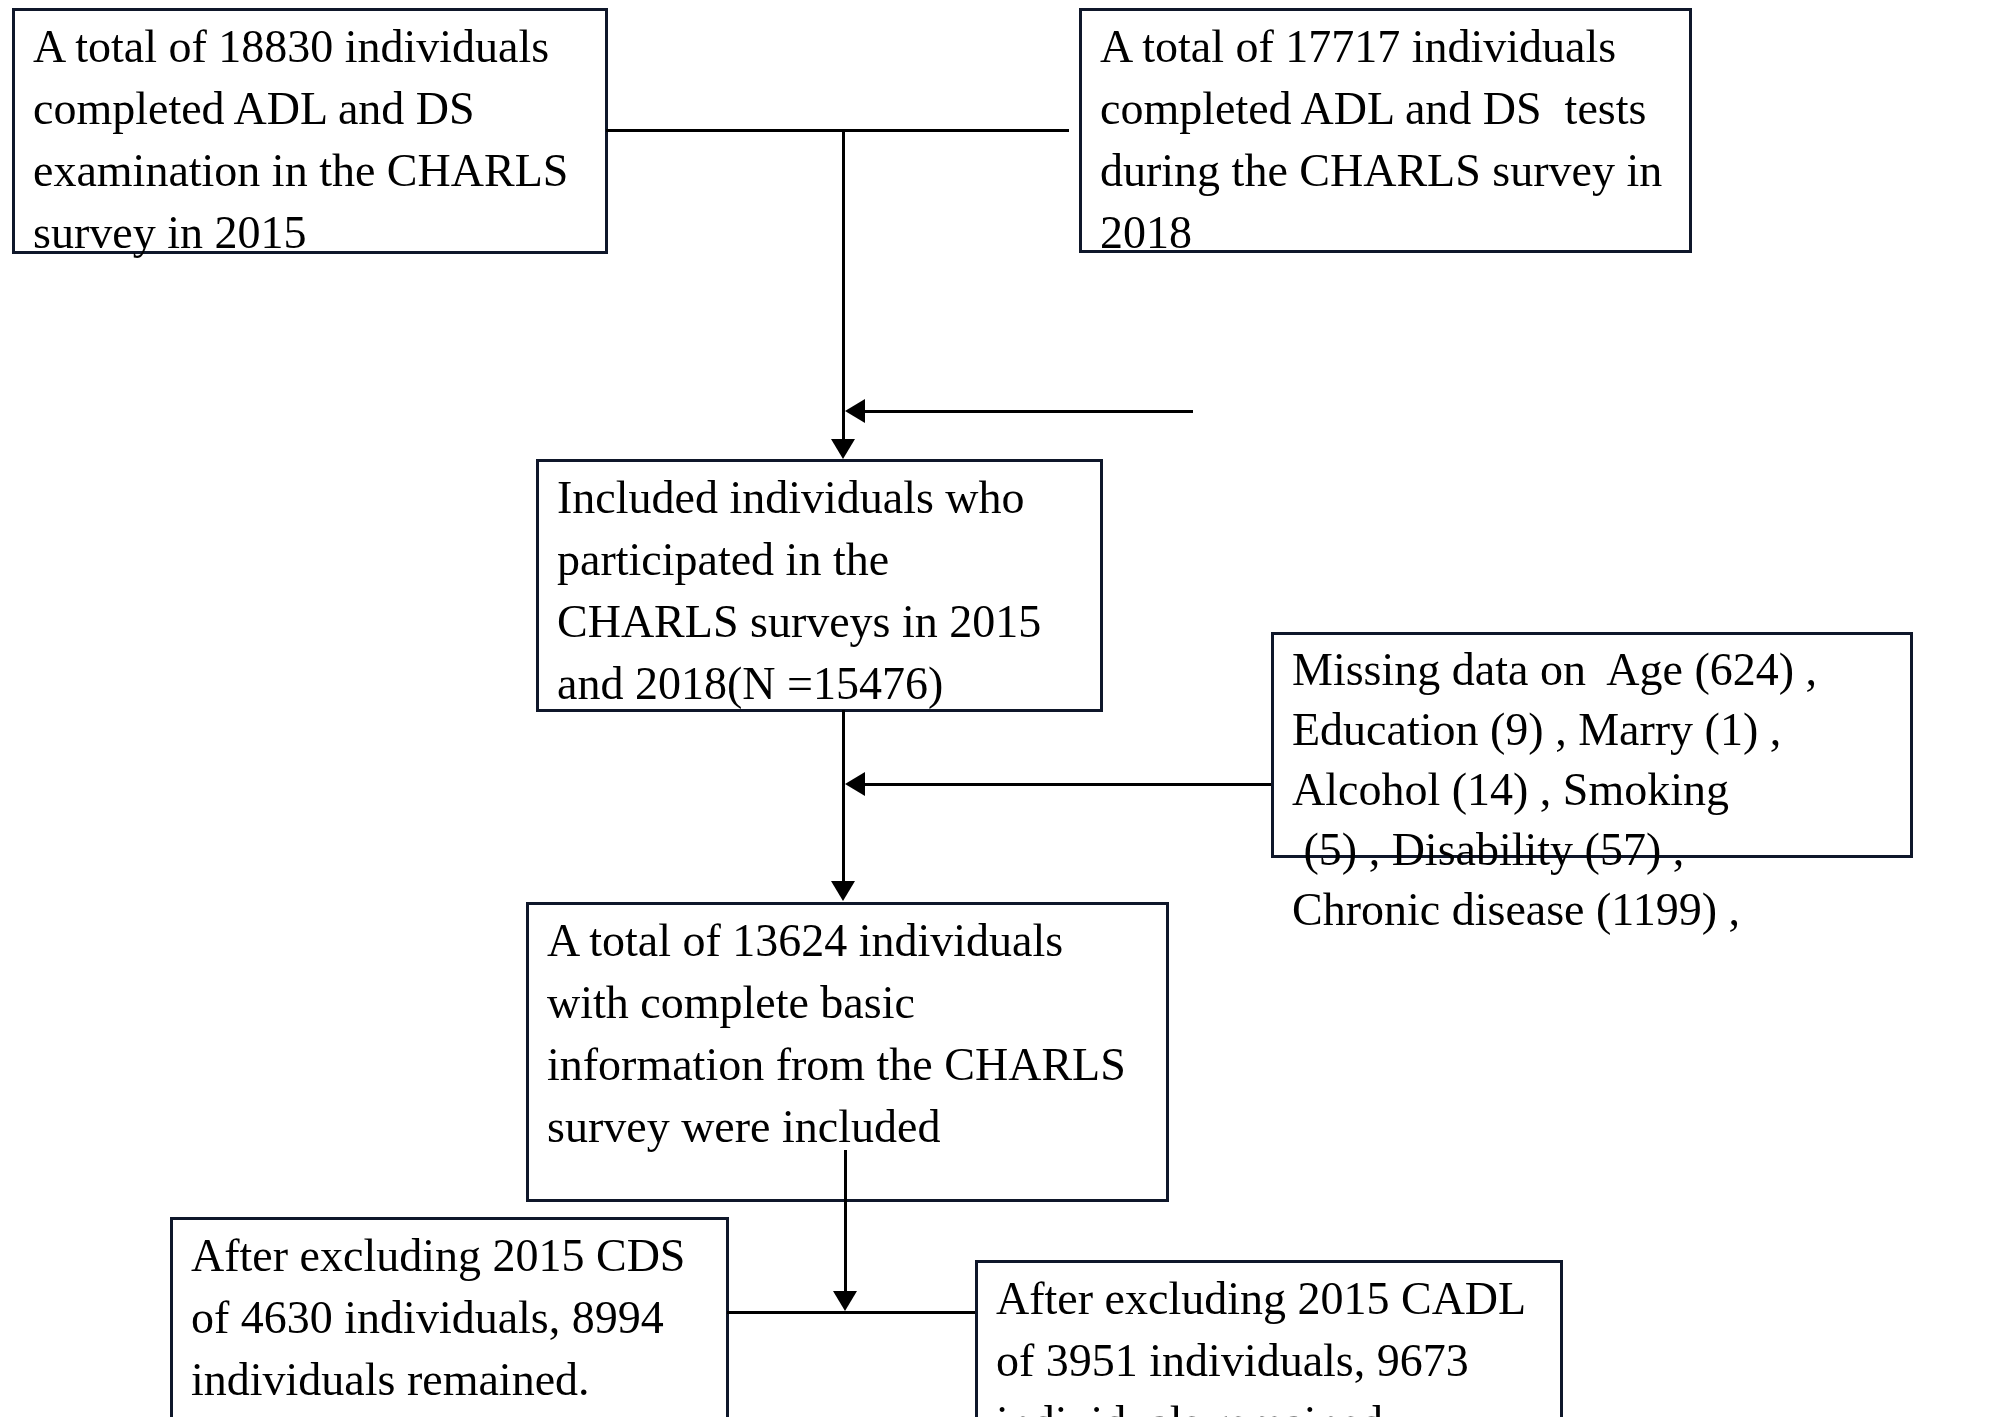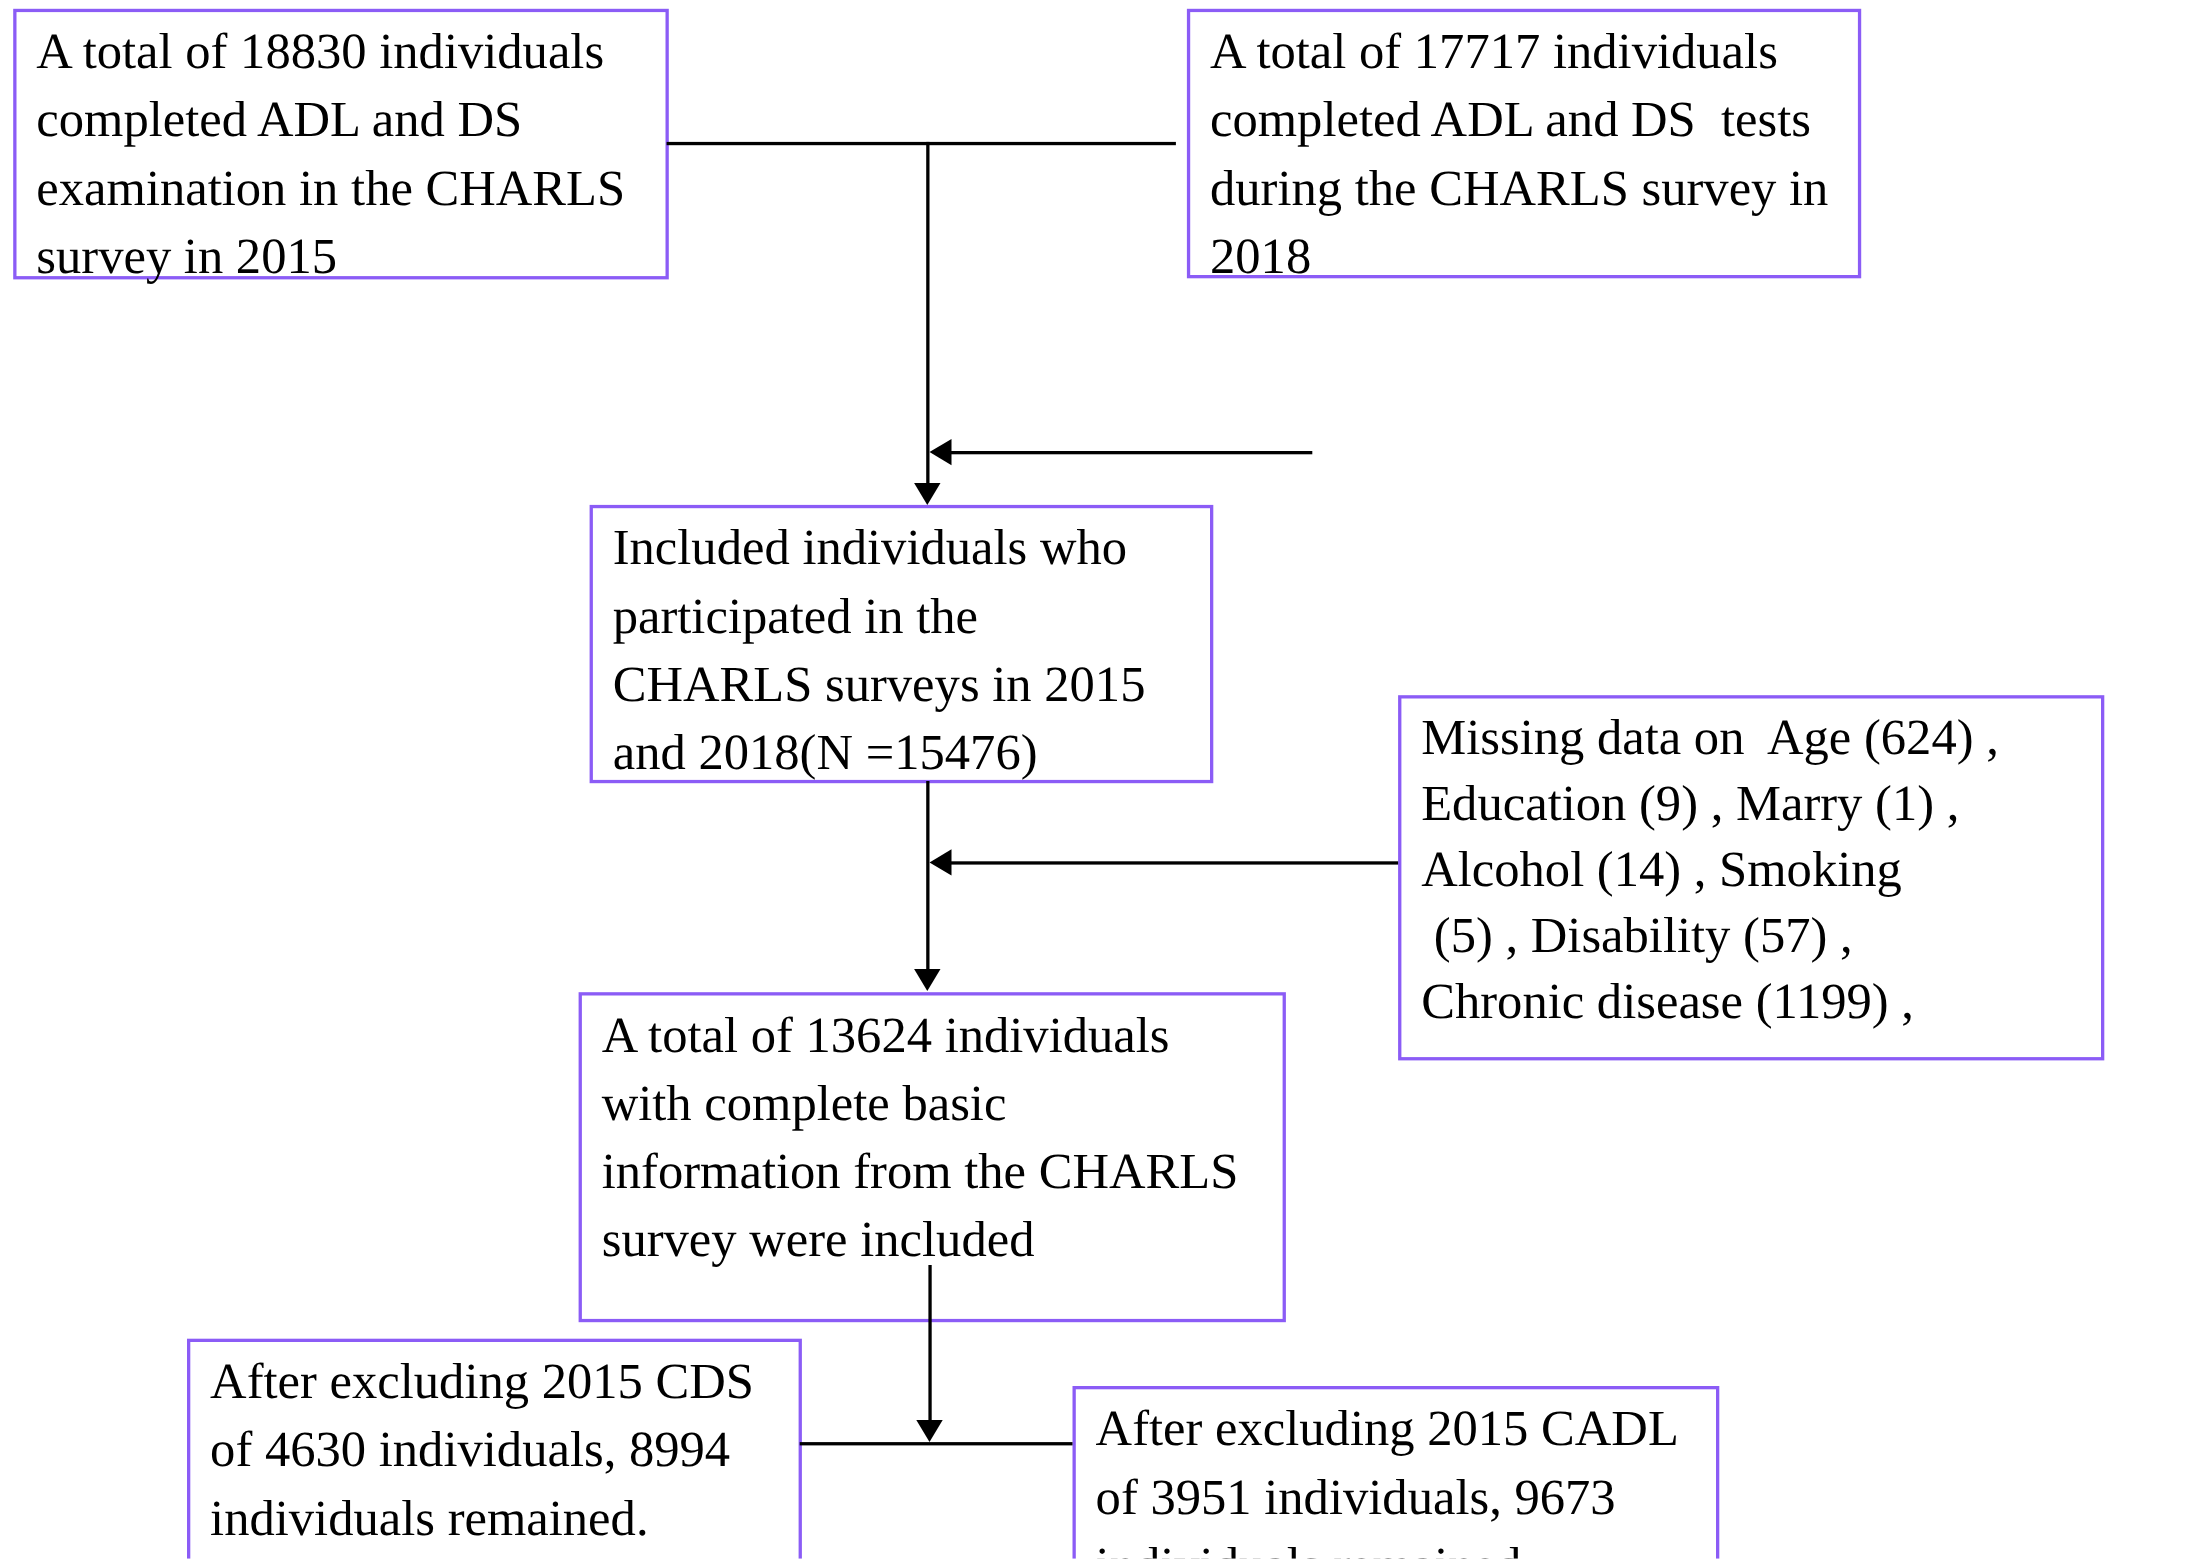--- a/index.html
+++ b/index.html
@@ -12,21 +12,21 @@
     width: 2008px;
     height: 1417px;
     background: #ffffff;
     font-family: "Liberation Serif", "DejaVu Serif", serif;
     color: #000000;
     overflow: hidden;
   }
   .box {
     position: absolute;
     box-sizing: border-box;
-    border: 3px solid #8b5cf6;
+    border: 3px solid #0f172a;
     background: #ffffff;
     font-size: 46px;
     line-height: 62px;
     white-space: pre-wrap;
     padding: 5px 10px 0 18px;
   }
   .box.tight {
     line-height: 60px;
   }
   .line {
@@ -64,21 +64,21 @@
 completed ADL and DS  tests
 during the CHARLS survey in
 2018</div>
 
 
   <div class="box" style="left:536px; top:459px; width:567px; height:253px;">Included individuals who
 participated in the
 CHARLS surveys in 2015
 and 2018(N =15476)</div>
 
-  <div class="box tight" style="left:1271px; top:632px; width:642px; height:332px;">Missing data on  Age (624) ,
+  <div class="box tight" style="left:1271px; top:632px; width:642px; height:226px;">Missing data on  Age (624) ,
 Education (9) , Marry (1) ,
 Alcohol (14) , Smoking
  (5) , Disability (57) ,
 Chronic disease (1199) ,</div>
 
   <div class="box" style="left:526px; top:902px; width:643px; height:300px;">A total of 13624 individuals
 with complete basic
 information from the CHARLS
 survey were included</div>
 

